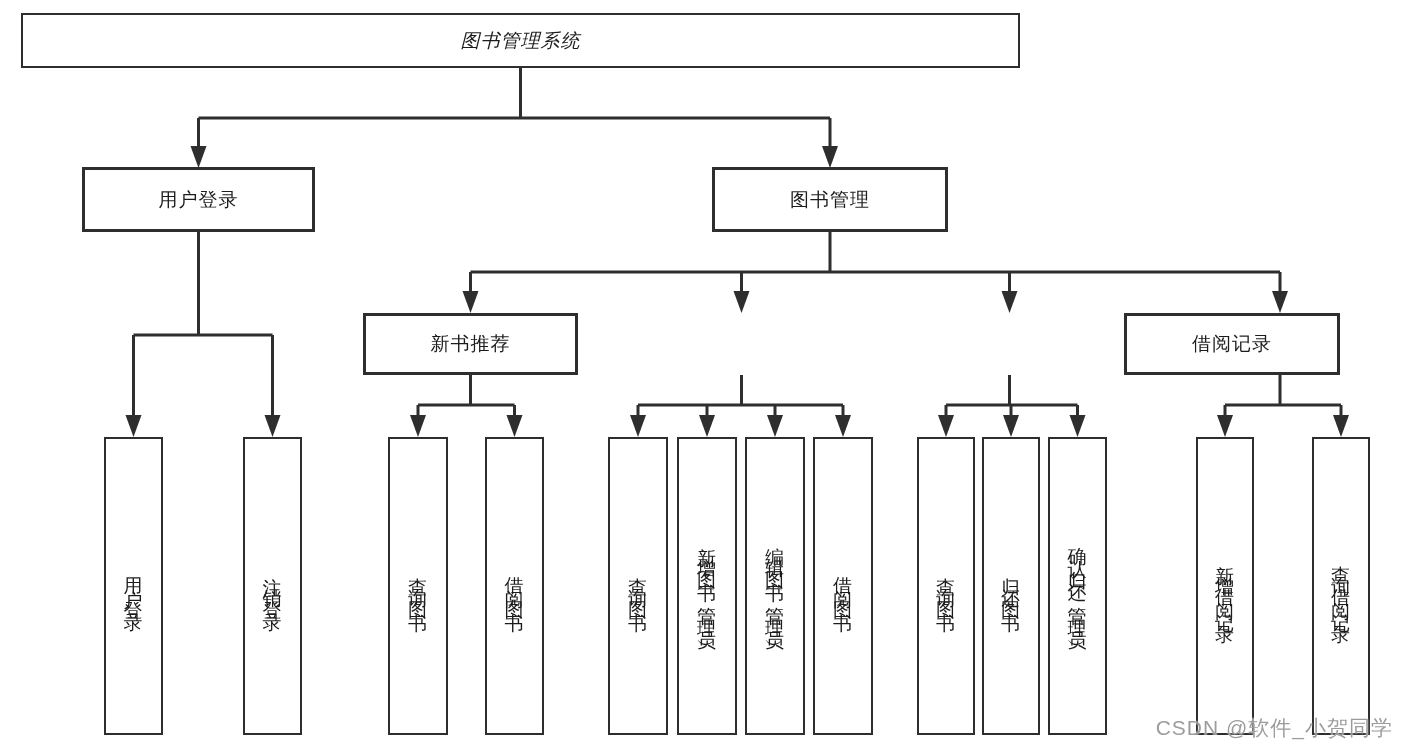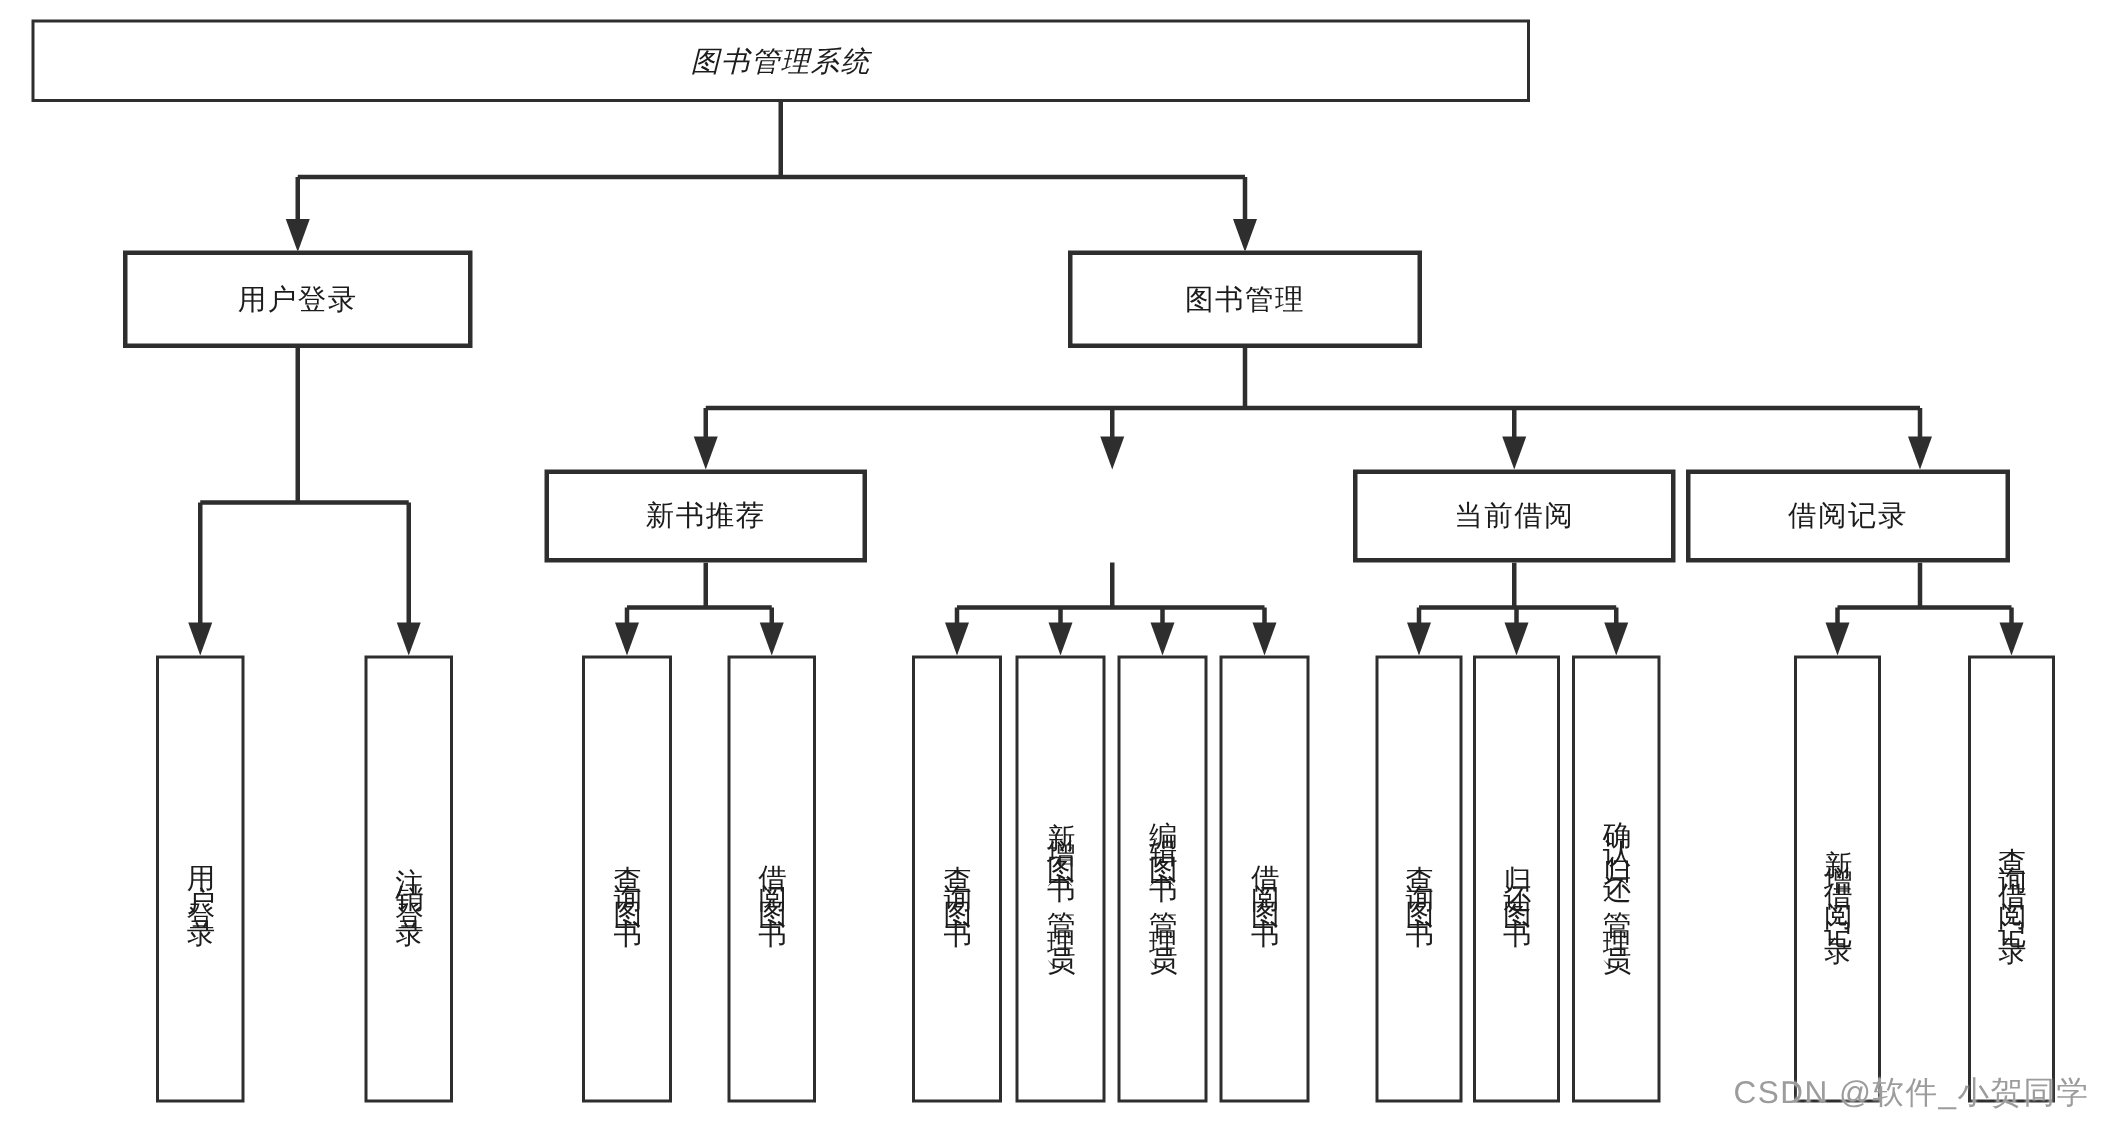--- a/index.html
+++ b/index.html
@@ -126,23 +126,20 @@
   <div class="box" style="left:82px;top:167px;width:233px;height:65px">
     <span>用户登录</span>
   </div>
   <div class="box" style="left:712px;top:167px;width:236px;height:65px">
     <span>图书管理</span>
   </div>
 
   <div class="box" style="left:363px;top:313px;width:215px;height:62px">
     <span>新书推荐</span>
   </div>
-  <div class="box" style="left:902px;top:313px;width:215px;height:62px">
-    <span>当前借阅</span>
-  </div>
   <div class="box" style="left:1124px;top:313px;width:216px;height:62px">
     <span>借阅记录</span>
   </div>
 
   <div class="leaf" style="left:104px;width:59px">
     <span>用户登录</span>
   </div>
   <div class="leaf" style="left:243px;width:59px">
     <span>注销登录</span>
   </div>

